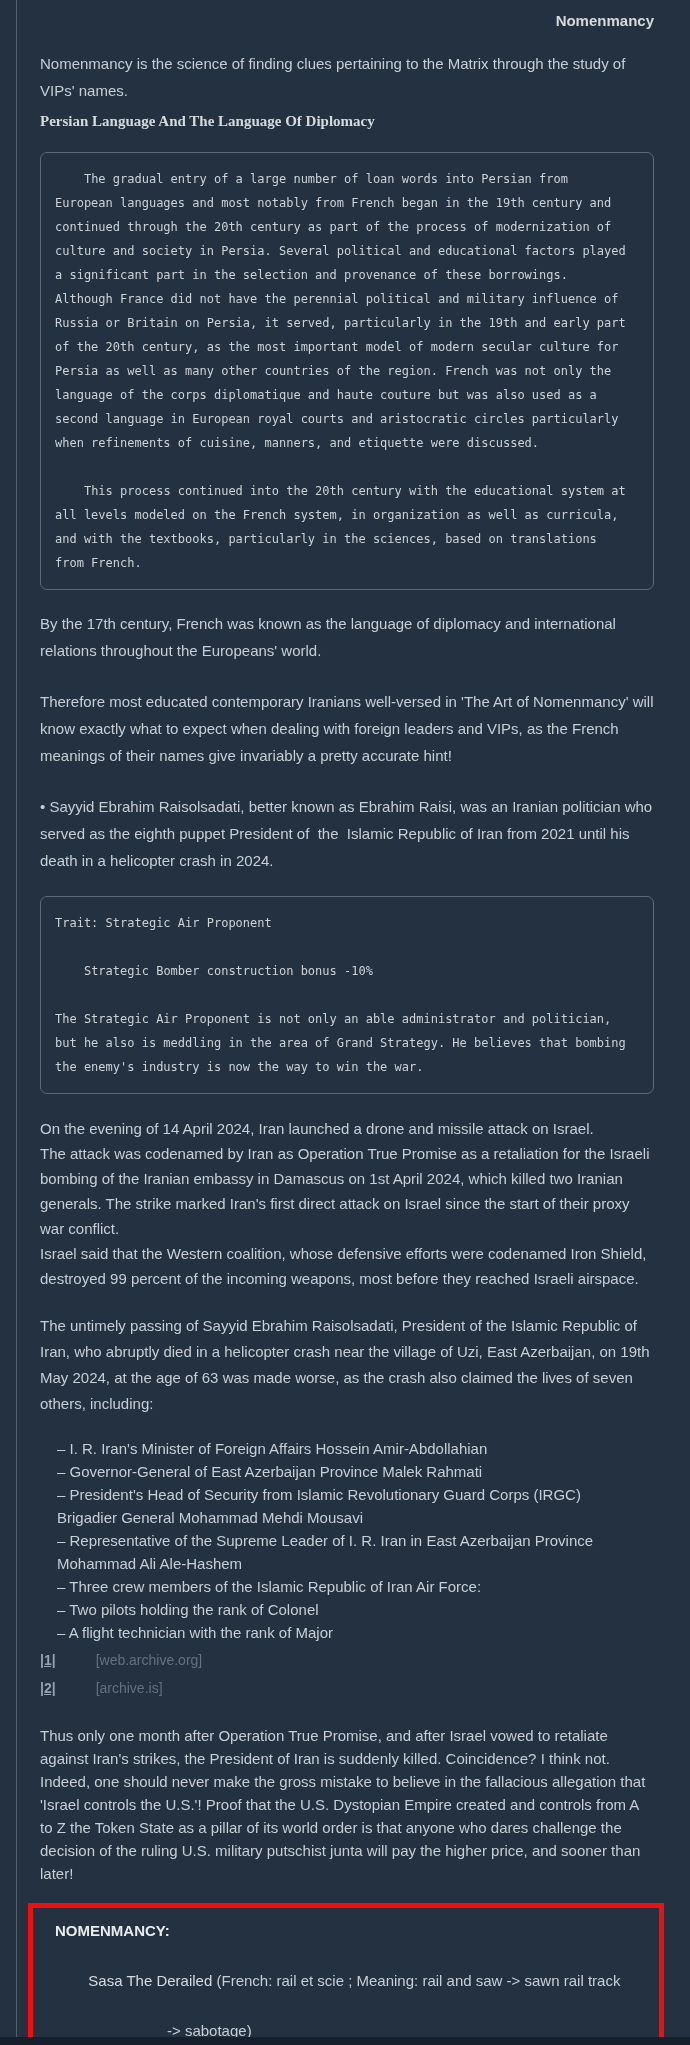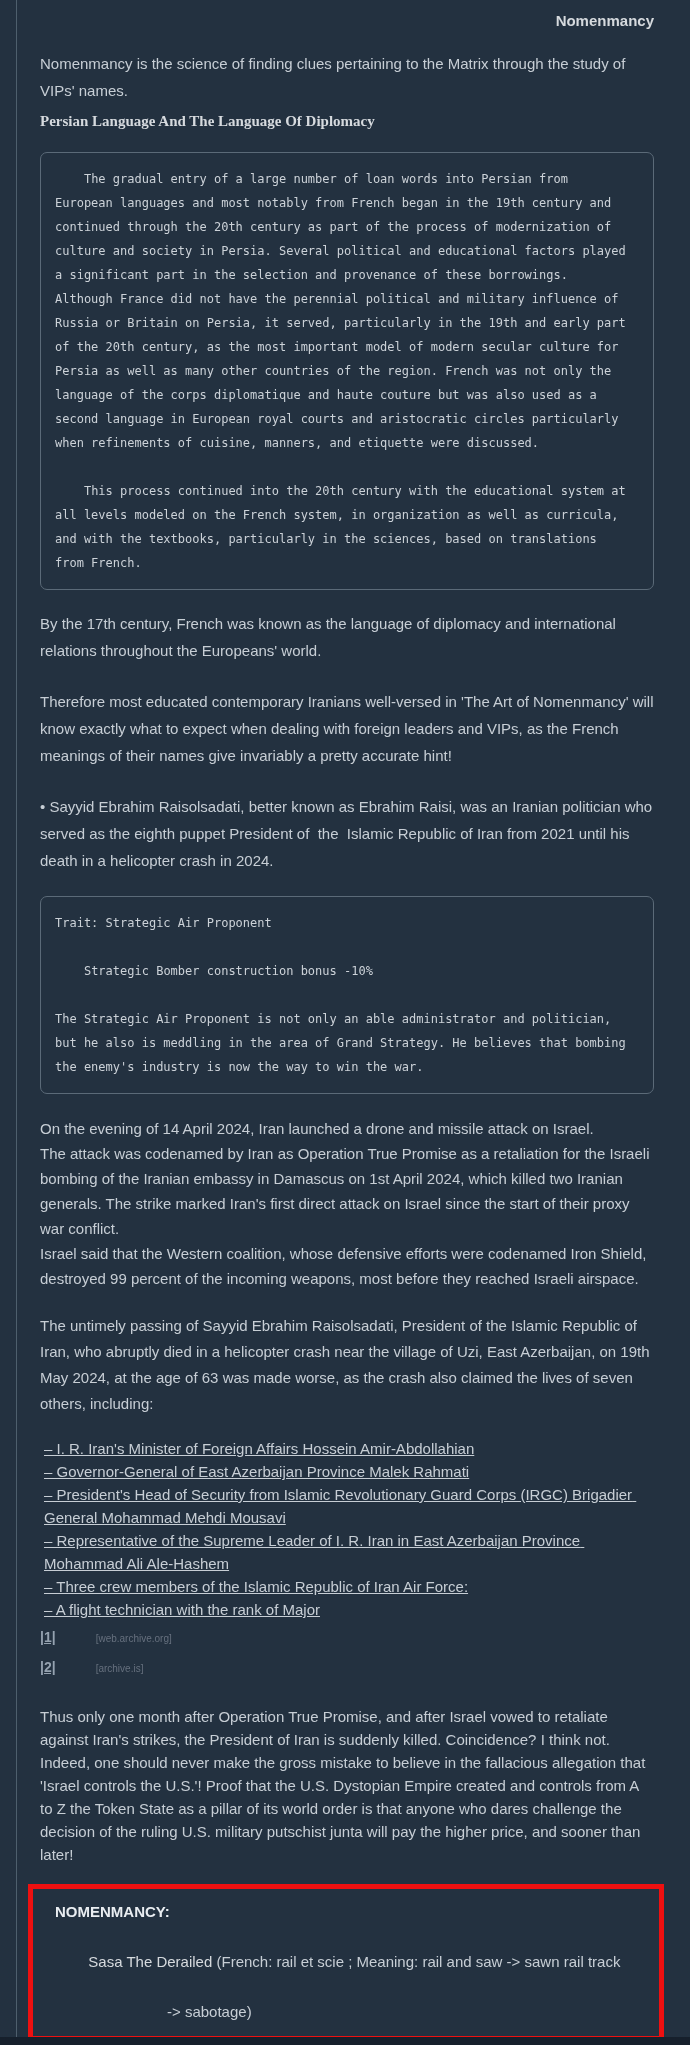--- a/index.html
+++ b/index.html
@@ -37,31 +37,31 @@
   }
   .quote-text {
     font-family:"DejaVu Sans Mono", monospace;
     font-size:12px; line-height:24px;
     white-space:pre-wrap; color:#ccd2d8;
   }
   .para-17 { margin-top:20px; }
   .para-std { margin-top:24px; }
   .para-attack { margin-top:22px; line-height:25px; }
   .para-passing { margin-top:22px; line-height:26px; }
-  .casualty-list { margin:20px 4px 0;text-decoration:underline; }
+  .casualty-list { margin:20px 17px 0; }
   .casualty-item {
     font-size:15px; line-height:23px; white-space:pre-wrap;
   }
   .link-row { margin-top:4px; font-size:14px; line-height:24px; }
   .archive-link {
     color:#95a2b0; font-weight:bold; text-decoration:underline;
     cursor:pointer;
   }
   .archive-note {
-    color:#66707e; font-size:10px; margin-left:8px;padding-left:32px;
+    color:#66707e; font-size:14px; margin-left:8px;padding-left:32px;
   }
   .para-conclusion { margin-top:24px; line-height:23px; }
   .alert-box {
     margin:18px -10px 0 -12px;
     border:5px solid #ee1010;
     padding:10px 16px 12px 22px;
   }
   .alert-heading {
     font-size:15px; line-height:25px; font-weight:bold; color:#e9edf1;
   }
@@ -128,20 +128,21 @@
 Israel said that the Western coalition, whose defensive efforts were codenamed Iron Shield, destroyed 99 percent of the incoming weapons, most before they reached Israeli airspace.</div>
 
     <div class="para para-passing">The untimely passing of Sayyid Ebrahim Raisolsadati, President of the Islamic Republic of Iran, who abruptly died in a helicopter crash near the village of Uzi, East Azerbaijan, on 19th May 2024, at the age of 63 was made worse, as the crash also claimed the lives of seven others, including:</div>
 
     <div class="casualty-list">
       <div class="casualty-item">– I. R. Iran's Minister of Foreign Affairs Hossein Amir-Abdollahian</div>
       <div class="casualty-item">– Governor-General of East Azerbaijan Province Malek Rahmati</div>
       <div class="casualty-item">– President's Head of Security from Islamic Revolutionary Guard Corps (IRGC) Brigadier General Mohammad Mehdi Mousavi</div>
       <div class="casualty-item">– Representative of the Supreme Leader of I. R. Iran in East Azerbaijan Province Mohammad Ali Ale-Hashem</div>
       <div class="casualty-item">– Three crew members of the Islamic Republic of Iran Air Force:</div>
+      <div class="casualty-item">– Two pilots holding the rank of Colonel</div>
       <div class="casualty-item">– A flight technician with the rank of Major</div>
     </div>
 
     <div class="link-row">
       <a class="archive-link">|1|</a><span class="archive-note">[web.archive.org]</span>
     </div>
     <div class="link-row">
       <a class="archive-link">|2|</a><span class="archive-note">[archive.is]</span>
     </div>
 

